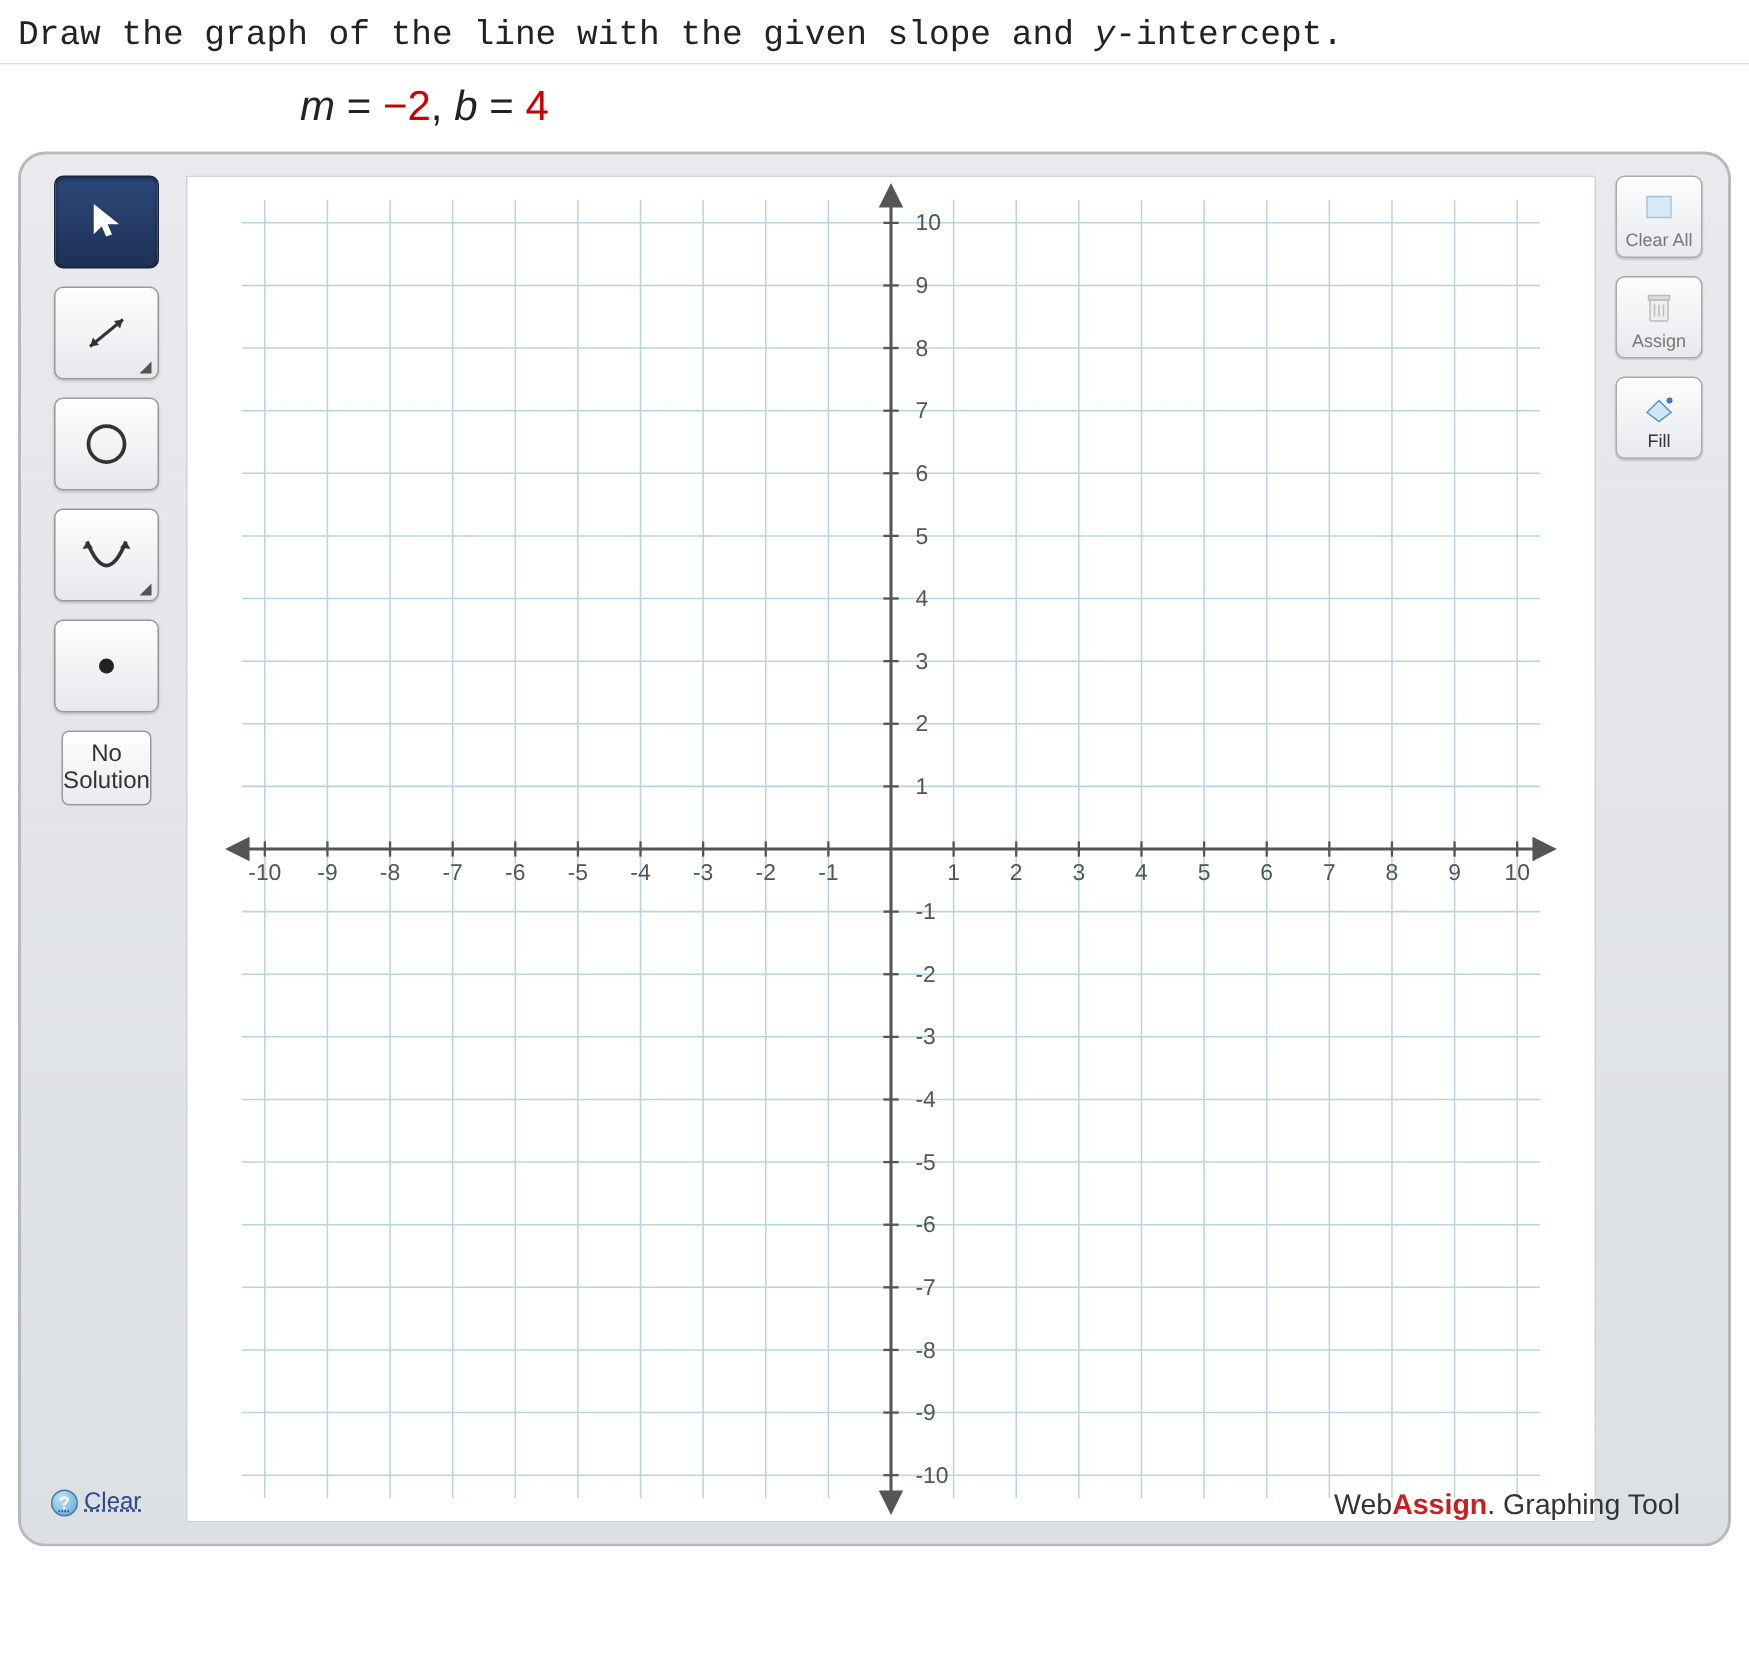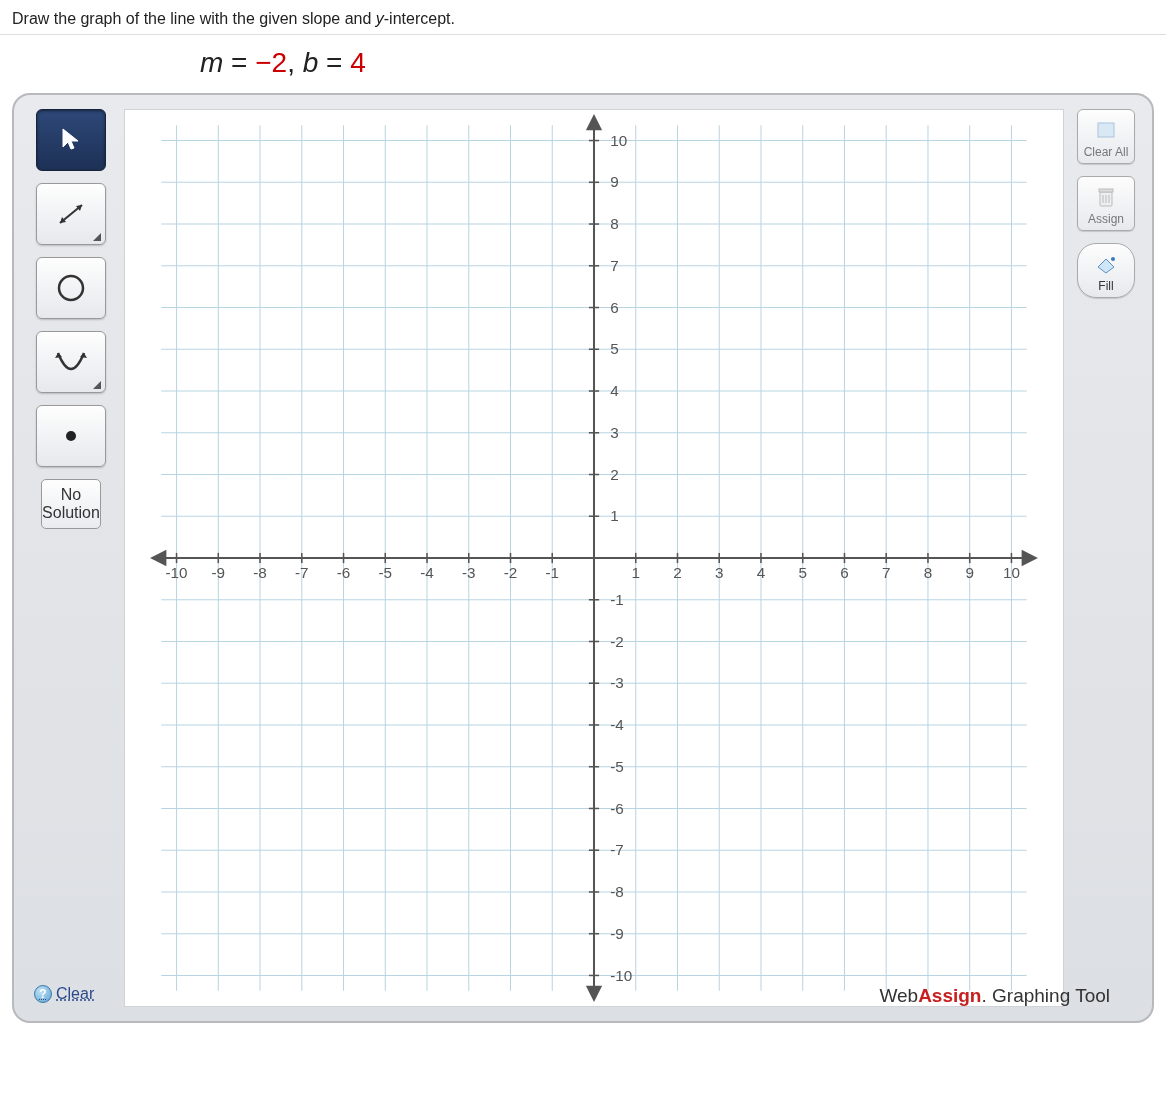--- a/index.html
+++ b/index.html
@@ -1,17 +1,17 @@
 <!DOCTYPE html>
 <html><head>
 <meta charset="utf-8">
 <style>
   * { box-sizing: border-box; margin: 0; padding: 0; }
   body { font-family: Verdana, Arial, sans-serif; background: #fff; color: #222; }
-  .instruction { font-size: 16px; padding: 10px 12px 6px; border-bottom: 1px solid #ddd; }
+  .instruction { font-size: 23px; padding: 10px 12px 6px; border-bottom: 1px solid #ddd; font-family: Liberation Mono, monospace; }
   .instruction em { font-style: italic; }
   .equation { font-size: 28px; padding: 12px 0 14px 200px; }
   .equation .m { font-style: italic; }
   .equation .b { font-style: italic; }
   .equation .red { color: #cc0000; }
   .wrapper { position: relative; width: 1166px; }
   .app {
     margin: 0 12px;
     border: 2px solid #b7b9bc;
     border-radius: 18px;
@@ -83,24 +83,24 @@
   }
   .act-btn {
     width:58px;
     border:1px solid #aaa; border-radius:6px;
     background:linear-gradient(#fdfdfd,#e7e9ed);
     padding:8px 2px 4px;
     display:flex;flex-direction:column;align-items:center;gap:3px;
     font-size:12px; color:#777; cursor:pointer;
     box-shadow: 0 1px 1px rgba(0,0,0,.15);
   }
-  .act-btn.enabled { color:#333;border-radius:19px; }
+  .act-btn.enabled { color:#333; }
   .act-btn .ico { width:26px;height:24px; display:flex;align-items:center;justify-content:center; }
   .footer-brand {
-    position:absolute; right:42px; bottom:14px;
+    position:absolute; right:32px; bottom:14px;
     font-size:19px; color:#333;
   }
   .footer-brand .wa1 { color:#333; }
   .footer-brand .wa2 { color:#c82020; font-weight:bold; }
   .right-cut {
     position:absolute; right:0; top:148px;
     width:30px; background:#fff;
     border-left:1px solid #ccc;
     padding:6px 4px;
     font-size:18px;

